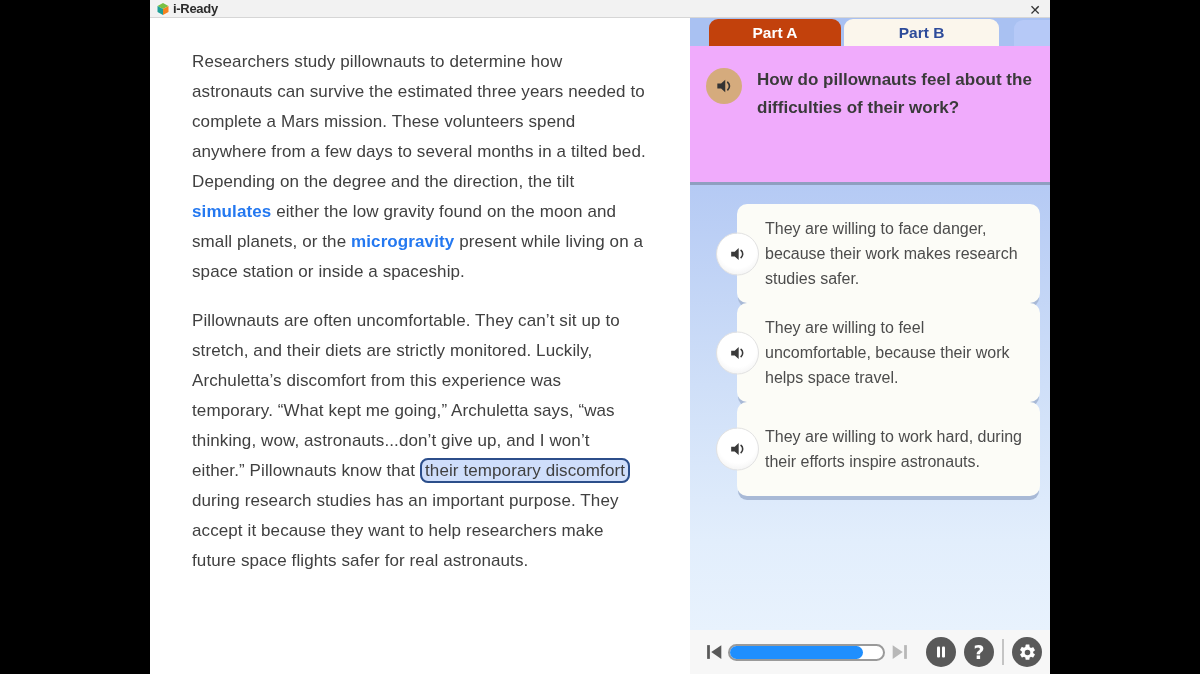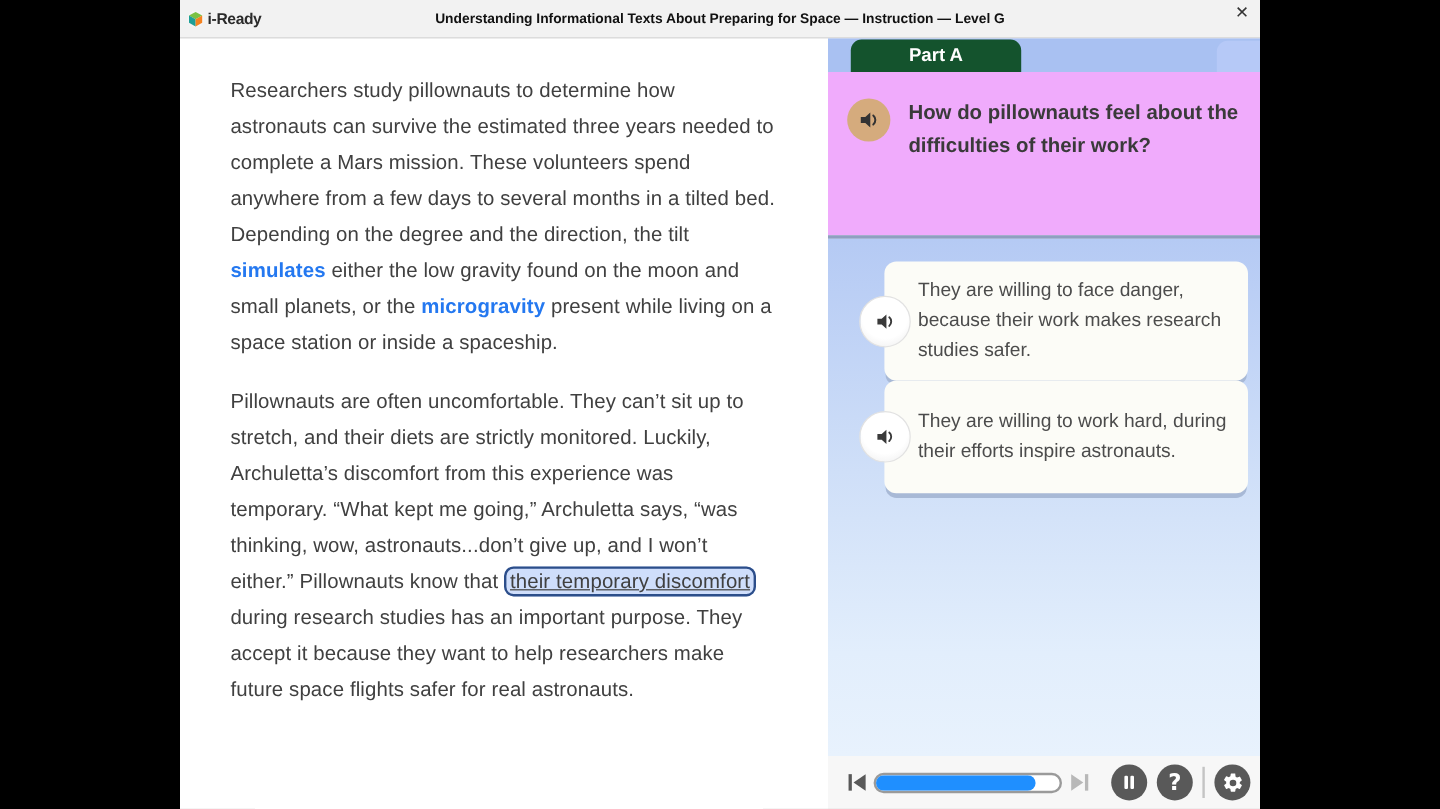--- a/index.html
+++ b/index.html
@@ -2,47 +2,47 @@
 <html><head>
 <meta charset="utf-8">
 <style>
   * { margin:0; padding:0; box-sizing:border-box; }
   html,body { width:1200px; height:674px; background:#000; overflow:hidden;
               font-family:"Liberation Sans", sans-serif; }
   .app { position:absolute; left:150px; top:0; width:900px; height:674px;
          background:#fff; display:flex; flex-direction:column; }
 
   
-  .titlebar { height:32px; background:#f2f2f2; border-bottom:1px solid #d6d6d6;
+  .titlebar { height:18px; background:#f2f2f2; border-bottom:1px solid #d6d6d6;
               position:relative; display:flex; align-items:center; flex:none; }
   .logo { display:flex; align-items:center; gap:3px; margin-left:6px; }
   .logo-text { font-size:13px; font-weight:bold; color:#2b2b2b; letter-spacing:-0.3px; }
   .win-title { position:absolute; left:0; right:0; text-align:center; font-size:11.5px;
                font-weight:bold; color:#111; pointer-events:none; }
   .close-btn { position:absolute; right:9px; top:1px; font-size:14px; color:#333;
                cursor:pointer; line-height:18px; }
 
   
   .main { flex:1; display:flex; min-height:0; }
 
   
   .reading { width:540px; background:#fff; padding:29px 44px 0 42px; }
   .reading p { font-size:17px; line-height:30px; color:#404040; margin-bottom:19px;
                letter-spacing:0.1px; }
   .vocab { color:#2478f0; font-weight:bold; cursor:pointer; }
   .boxed { background:#cfdefb; border:2px solid #2c4e8a; border-radius:8px;
-           padding:1px 3px;text-decoration:underline; }
+           padding:1px 3px; }
 
   
   .panel { width:360px; display:flex; flex-direction:column; }
   .tabbar { height:28px; background:#a9c1f2; display:flex; align-items:flex-end;
             padding-left:19px; position:relative; flex:none; }
   .tab { height:27px; display:flex; align-items:center; justify-content:center;
          font-weight:bold; font-size:15.5px; border-radius:9px 9px 0 0; cursor:pointer; }
-  .tab-a { width:142px; background:#14532d; color:#fff; margin-right:3px; }
+  .tab-a { width:132px; background:#c2410c; color:#fff; margin-right:3px; }
   .tab-b { width:155px; background:#fbf6ec; color:#2d4b9a; }
   .tab-rest { position:absolute; right:0; bottom:0; width:36px; height:26px;
               background:#b6c9f7; border-radius:9px 0 0 0; }
 
   .question { background:#f0abfc; height:136px; flex:none; display:flex;
               padding:20px 16px 0 16px; gap:15px; }
   .q-speaker { width:36px; height:36px; border-radius:50%; background:#d5ab7d;
                flex:none; display:flex; align-items:center; justify-content:center;
                cursor:pointer; margin-top:2px; }
   .q-text { font-size:17px; font-weight:bold; line-height:28px; color:#3a3a3a; }
@@ -82,35 +82,35 @@
   <div class="titlebar">
     <div class="logo">
       <svg width="14" height="14" viewBox="0 0 14 14">
         <circle cx="7" cy="7" r="7" fill="#f5f5f5"></circle>
         <polygon points="7,1 12.5,4 7,7 1.5,4" fill="#7ac143"></polygon>
         <polygon points="1.5,4 7,7 7,13 1.5,10" fill="#1e9f97"></polygon>
         <polygon points="12.5,4 7,7 7,13 12.5,10" fill="#f58220"></polygon>
       </svg>
       <span class="logo-text">i-Ready</span>
     </div>
-    <div class="win-title">Understanding Informational Texts About Preparing for Space — Instruction — Level G</div>
     <div class="close-btn">✕</div>
   </div>
 
   <div class="main">
 
     <div class="reading">
       <p><span>Researchers study pillownauts to determine how astronauts can survive the estimated three years needed to complete a Mars mission. These volunteers spend anywhere from a few days to several months in a tilted bed. Depending on the degree and the direction, the tilt </span><span class="vocab">simulates</span><span> either the low gravity found on the moon and small planets, or the </span><span class="vocab">microgravity</span><span> present while living on a space station or inside a spaceship.</span></p>
       <p><span>Pillownauts are often uncomfortable. They can’t sit up to stretch, and their diets are strictly monitored. Luckily, Archuletta’s discomfort from this experience was temporary. “What kept me going,” Archuletta says, “was thinking, wow, astronauts...don’t give up, and I won’t either.” Pillownauts know that </span><span class="boxed">their temporary discomfort</span><span> during research studies has an important purpose. They accept it because they want to help researchers make future space flights safer for real astronauts.</span></p>
     </div>
 
     <div class="panel">
 
       <div class="tabbar">
         <div class="tab tab-a">Part A</div>
+        <div class="tab tab-b">Part B</div>
         <div class="tab-rest"></div>
       </div>
 
       <div class="question">
         <div class="q-speaker">
           <svg width="20" height="20" viewBox="0 0 24 24">
             <path d="M4 9v6h4.5l5 4.5v-15L8.5 9H4z" fill="#333"></path>
             <path d="M16.5 7.5a6 6 0 010 9" stroke="#333" stroke-width="2" fill="none" stroke-linecap="round"></path>
           </svg>
         </div>
@@ -124,20 +124,29 @@
         <div class="card">
           <div class="card-speaker">
             <svg width="19" height="19" viewBox="0 0 24 24">
               <path d="M4 9v6h4.5l5 4.5v-15L8.5 9H4z" fill="#3a3a3a"></path>
               <path d="M16.5 7.5a6 6 0 010 9" stroke="#3a3a3a" stroke-width="2" fill="none" stroke-linecap="round"></path>
             </svg>
           </div>
           <div class="card-text">They are willing to face danger, because their work makes research studies safer.</div>
         </div>
 
+        <div class="card">
+          <div class="card-speaker">
+            <svg width="19" height="19" viewBox="0 0 24 24">
+              <path d="M4 9v6h4.5l5 4.5v-15L8.5 9H4z" fill="#3a3a3a"></path>
+              <path d="M16.5 7.5a6 6 0 010 9" stroke="#3a3a3a" stroke-width="2" fill="none" stroke-linecap="round"></path>
+            </svg>
+          </div>
+          <div class="card-text">They are willing to feel uncomfortable, because their work helps space travel.</div>
+        </div>
 
         <div class="card">
           <div class="card-speaker">
             <svg width="19" height="19" viewBox="0 0 24 24">
               <path d="M4 9v6h4.5l5 4.5v-15L8.5 9H4z" fill="#3a3a3a"></path>
               <path d="M16.5 7.5a6 6 0 010 9" stroke="#3a3a3a" stroke-width="2" fill="none" stroke-linecap="round"></path>
             </svg>
           </div>
           <div class="card-text">They are willing to work hard, during their efforts inspire astronauts.</div>
         </div>

